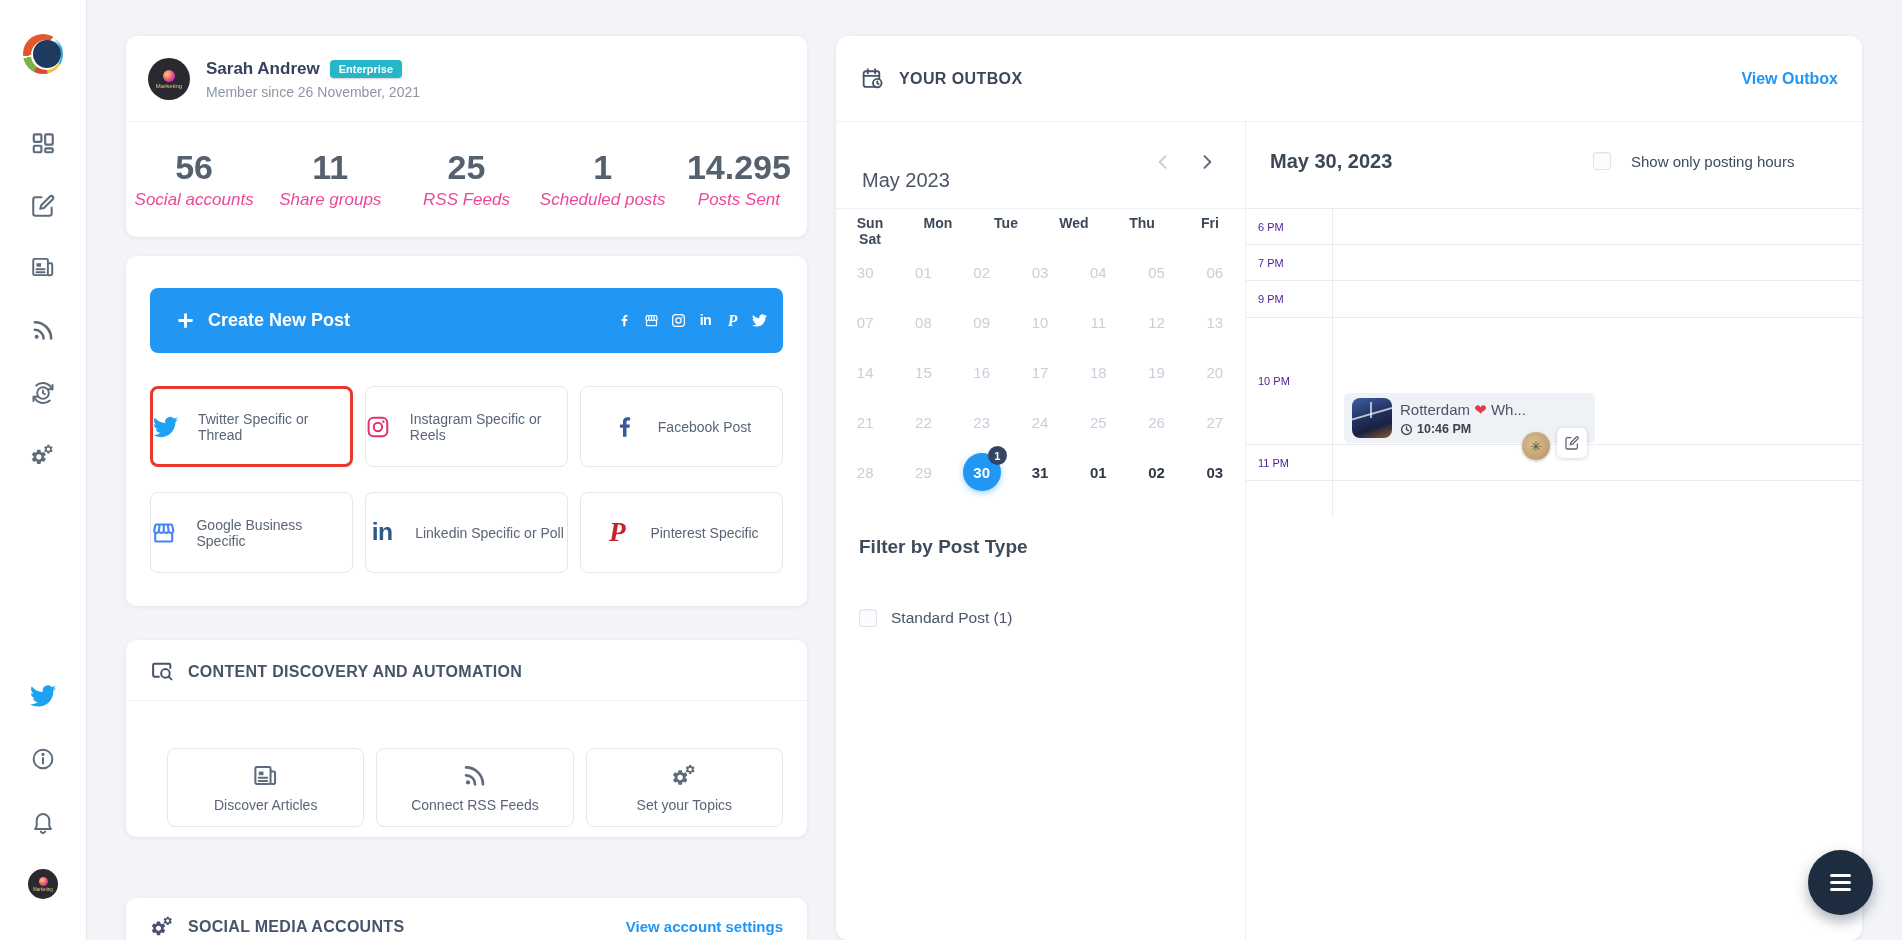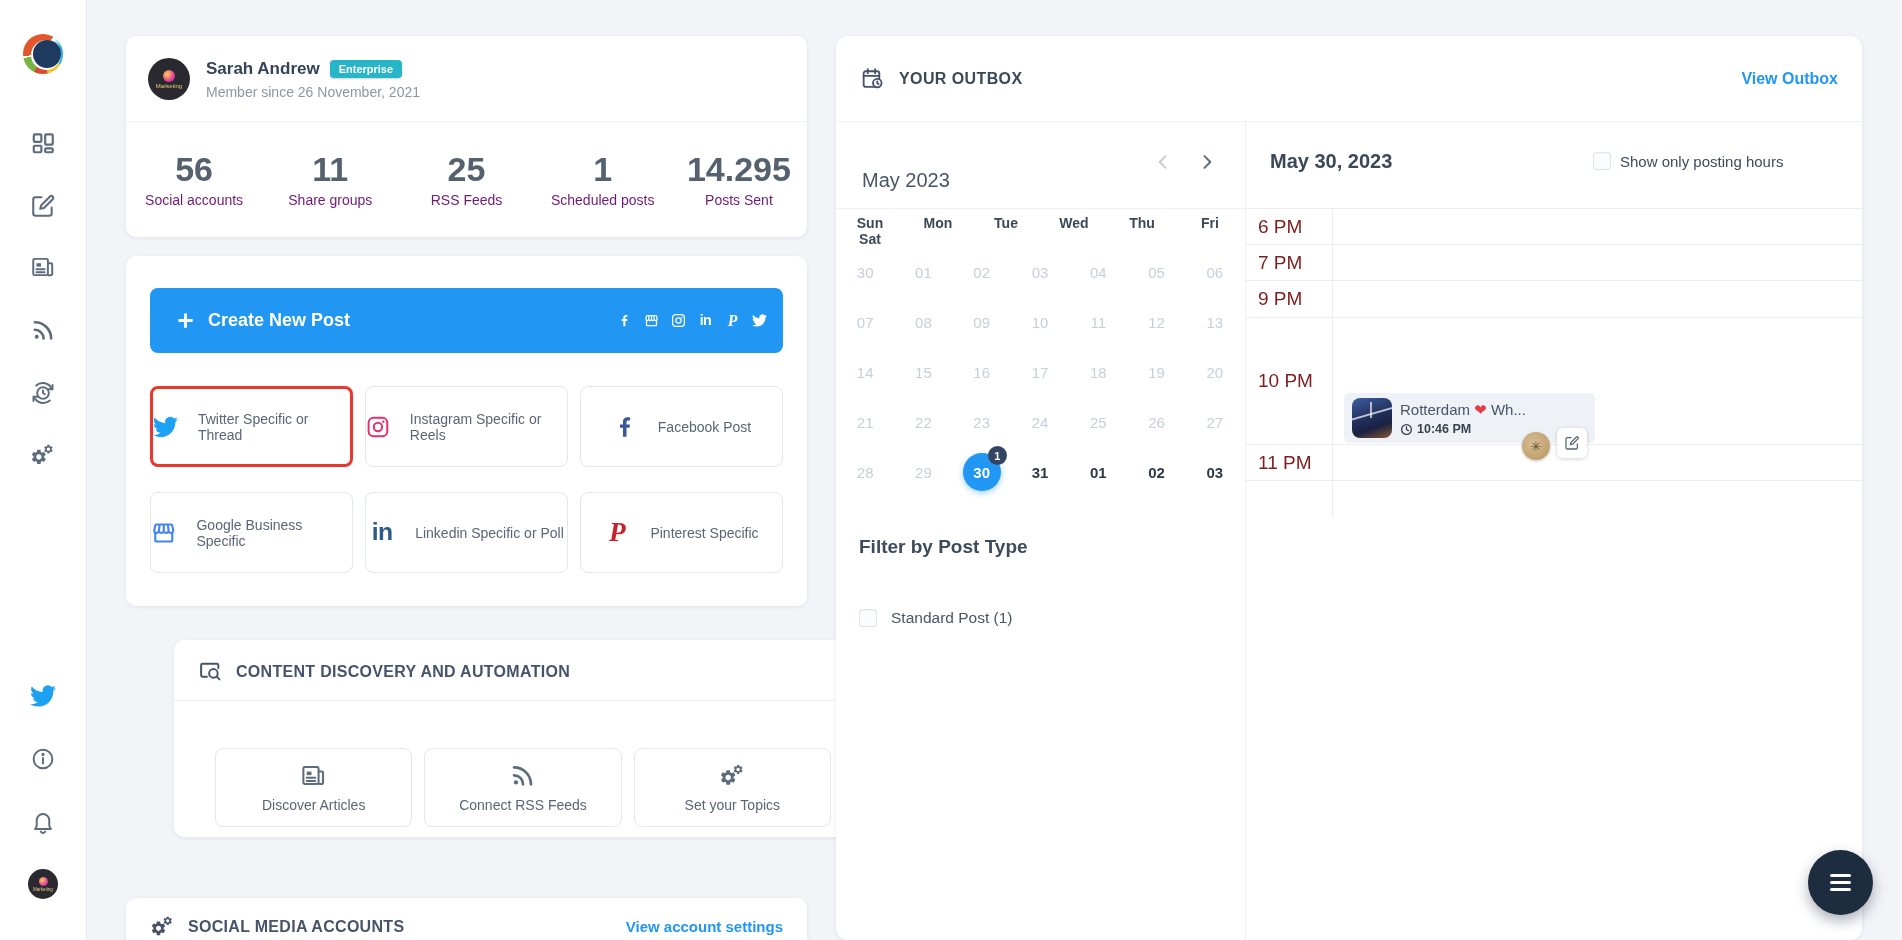--- a/index.html
+++ b/index.html
@@ -39,37 +39,37 @@
   .p-avatar .avlabel { font-size:6px; color:#e8c87a; margin-top:1px; }
   .p-info { margin-left:16px; }
   .p-name-row { display:flex; align-items:center; }
   .p-name { font-size:17px; font-weight:bold; color:#36425a; }
   .badge { background:#26b6c8; color:#fff; font-size:11px; font-weight:bold; padding:3px 9px; border-radius:4px; margin-left:10px; box-shadow:0 1px 2px rgba(0,0,0,.18); }
   .p-member { font-size:14px; color:#8c96a5; margin-top:5px; }
   #card-profile .hdiv { top:85px; }
   .stats { position:absolute; left:0; right:0; top:85px; bottom:0; display:flex; align-items:center; }
   .stat { flex:1; text-align:center; }
   .stat-v { font-size:34px; font-weight:bold; color:#55616f; line-height:1.15; }
-  .stat-l { font-size:14px; color:#701a75; margin-top:3px; }
+  .stat-l { font-size:17px; color:#ec4899; margin-top:3px;font-style:italic; }
 
   
   #card-compose { left:126px; top:256px; width:681px; height:350px; }
   .create-btn { position:absolute; left:24px; right:24px; top:32px; height:65px; background:var(--accent,#2196f3);
     border-radius:8px; display:flex; align-items:center; padding:0 16px 0 26px; cursor:pointer; color:#fff; }
   .plus-ic { width:19px; height:19px; color:#fff; }
   .create-label { font-size:18px; font-weight:bold; margin-left:13px; }
   .networks { margin-left:auto; display:flex; align-items:center; gap:12px; color:#fff; }
   .ptype-grid { position:absolute; left:24px; right:24px; top:130px; display:grid; grid-template-columns:repeat(3,1fr); column-gap:12px; row-gap:25px; }
   .ptype { height:81px; border:1px solid #e3e7ee; border-radius:8px; background:#fff; cursor:pointer;
     display:flex; flex-direction:row; align-items:center; justify-content:center; gap:20px; }
   .ptype.hl { border:3px solid var(--highlight,#e8382d); }
   .ptype-label { font-size:14px; color:#5a6577; }
 
   
-  #card-discovery { left:126px; top:640px; width:681px; height:197px;margin-left:48px; }
+  #card-discovery { left:126px; top:640px; width:681px; height:197px; }
   .sec-head { display:flex; align-items:center; gap:13px; padding:19px 24px 0 24px; }
   .sec-title { font-size:16px; font-weight:bold; letter-spacing:.3px; color:#47536b; }
   .sec-ic { width:25px; height:25px; color:#47536b; flex:0 0 auto; }
   #card-discovery .hdiv { top:60px; }
   .disc-grid { position:absolute; left:24px; right:24px; top:108px; display:grid; grid-template-columns:repeat(3,1fr); column-gap:12px;padding-left:17px; }
   .disc-btn { height:79px; border:1px solid #e3e7ee; border-radius:8px; background:#fff; cursor:pointer;
     display:flex; flex-direction:column; align-items:center; justify-content:center; gap:8px; color:#5d6b7c; }
   .disc-label { font-size:14px; color:#5a6577; }
 
   
@@ -102,26 +102,26 @@
   .day-badge { position:absolute; top:-1px; left:calc(50% + 6px); width:19px; height:19px; border-radius:50%;
     background:#344563; color:#fff; font-size:11px; font-weight:bold; display:flex; align-items:center; justify-content:center; }
   .cal-bottom-div { top:395px; }
   .filter-title { position:absolute; left:23px; top:415px; font-size:19px; font-weight:bold; color:#3e4b5b; }
   .filter-row { position:absolute; left:23px; top:488px; display:flex; align-items:center; gap:14px; }
   .cbx { width:18px; height:18px; border:1px solid #dfe4ec; border-radius:3px; background:#fbfcfe; box-shadow:inset 0 1px 2px rgba(0,0,0,.04); cursor:pointer; flex:0 0 auto; }
   .filter-label { font-size:15.5px; color:#4a5568; }
 
   .day-pane { position:absolute; left:410px; right:0; top:85px; bottom:0; }
   .day-date { position:absolute; left:24px; top:29px; font-size:20px; font-weight:bold; color:#3c4858; }
-  .posting-toggle { position:absolute; left:347px; top:31px; display:flex; align-items:center; gap:9px; }
+  .posting-toggle { position:absolute; left:347px; top:31px; display:flex; align-items:center; gap:20px; }
   .toggle-label { font-size:15px; color:#3e4b5b; }
   .day-grid { position:absolute; left:0; right:0; top:87px; height:320px; }
   .time-row { border-top:1px solid #e9ecf1; display:flex; align-items:center; padding-left:12px; }
   .time-row.last { border-bottom:1px solid #e9ecf1; }
-  .time-label { font-size:19px; color:#7f1d1d; }
+  .time-label { font-size:11px; color:#4c1d95; }
   .gutter-line { position:absolute; left:86px; top:0; width:1px; height:309px; background:#e9ecf1; }
 
   .post-wrap { position:absolute; left:98px; top:185px; width:251px; height:50px; background:#eef1f6; border-radius:6px; cursor:pointer; z-index:2; }
   .post-thumb { position:absolute; left:8px; top:5px; width:40px; height:40px; border-radius:8px; overflow:hidden;
     background:linear-gradient(160deg,#3d5fa0 0%,#22315e 45%,#1a2142 70%,#8a5a33 100%); }
   .post-thumb::after { content:""; position:absolute; left:-4px; top:15px; width:46px; height:2px; background:rgba(255,255,255,.7); transform:rotate(-16deg); }
   .post-thumb::before { content:""; position:absolute; left:18px; top:4px; width:2px; height:16px; background:rgba(255,255,255,.65); }
   .post-title { position:absolute; left:56px; top:8px; font-size:15px; color:#4a5568; white-space:nowrap; }
   .heart { color:#e63946; }
   .post-time { position:absolute; left:56px; top:29px; display:flex; align-items:center; gap:4px; font-size:12.5px; font-weight:bold; color:#39424f; }

